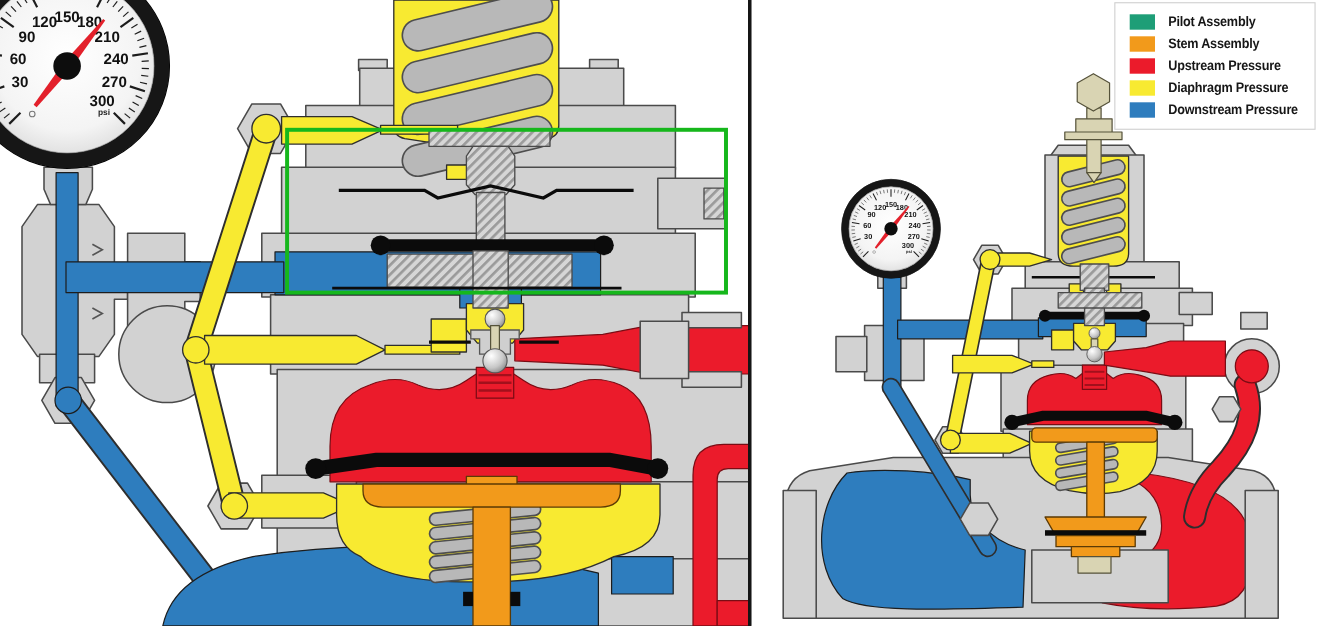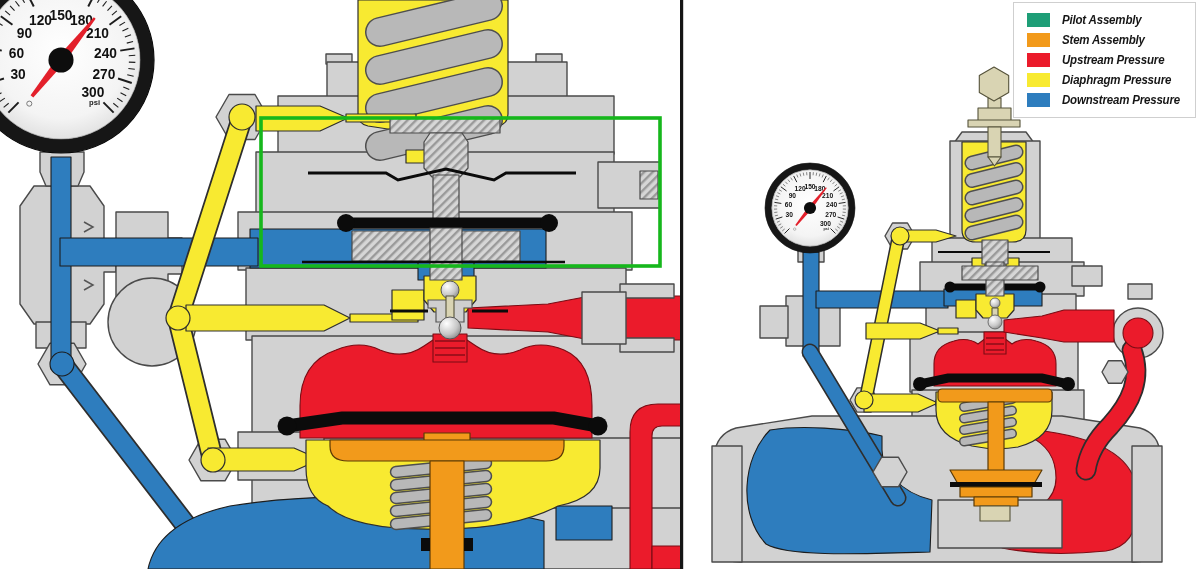--- a/index.html
+++ b/index.html
@@ -2,21 +2,21 @@
 <html style="--c-body: #D2D2D2; --c-line: #4A4A4A; --c-upstream: #EB1B2B; --c-downstream: #2E7DBE; --c-diaphragm: #F8EA31; --c-stem: #F29A1B; --c-khaki: #D9D4B3; --c-highlight: #16B71C; --c-divider: #151515;"><head>
 <meta charset="utf-8">
 <style>
   html,body{margin:0;padding:0;background:#ffffff;}
   .stage{position:relative;width:1200px;height:569px;background:#fff;overflow:hidden;
          font-family:"Liberation Sans",sans-serif;}
   .stage svg{position:absolute;left:0;top:0;}
   
   .legend{position:absolute;left:1013px;top:2px;width:183px;background:#fff;
           border:1px solid #cfcfcf;padding:10px 8px 10px 13px;display:flex;
-          flex-direction:column;gap:6px;box-sizing:border-box;font-style:italic;}
+          flex-direction:column;gap:6px;box-sizing:border-box;}
   .lg-row{display:flex;align-items:center;gap:12px;height:14px;}
   .sw{width:23px;height:14px;flex:0 0 23px;}
   .lb{font-weight:bold;font-size:12.5px;letter-spacing:-0.2px;color:#161616;
       white-space:nowrap;transform:scaleX(.92);transform-origin:left center;}
   
   .body{fill:var(--c-body);stroke:var(--c-line);stroke-width:1.4;stroke-linejoin:round;}
   .yel {fill:var(--c-diaphragm);stroke:#2e2e2e;stroke-width:1.2;stroke-linejoin:round;}
   .blu {fill:var(--c-downstream);stroke:#1d1d1d;stroke-width:1.1;stroke-linejoin:round;}
   .red {fill:var(--c-upstream);stroke:#7a0c14;stroke-width:1.1;stroke-linejoin:round;}
   .org {fill:var(--c-stem);stroke:#5b3a05;stroke-width:1.2;stroke-linejoin:round;}

